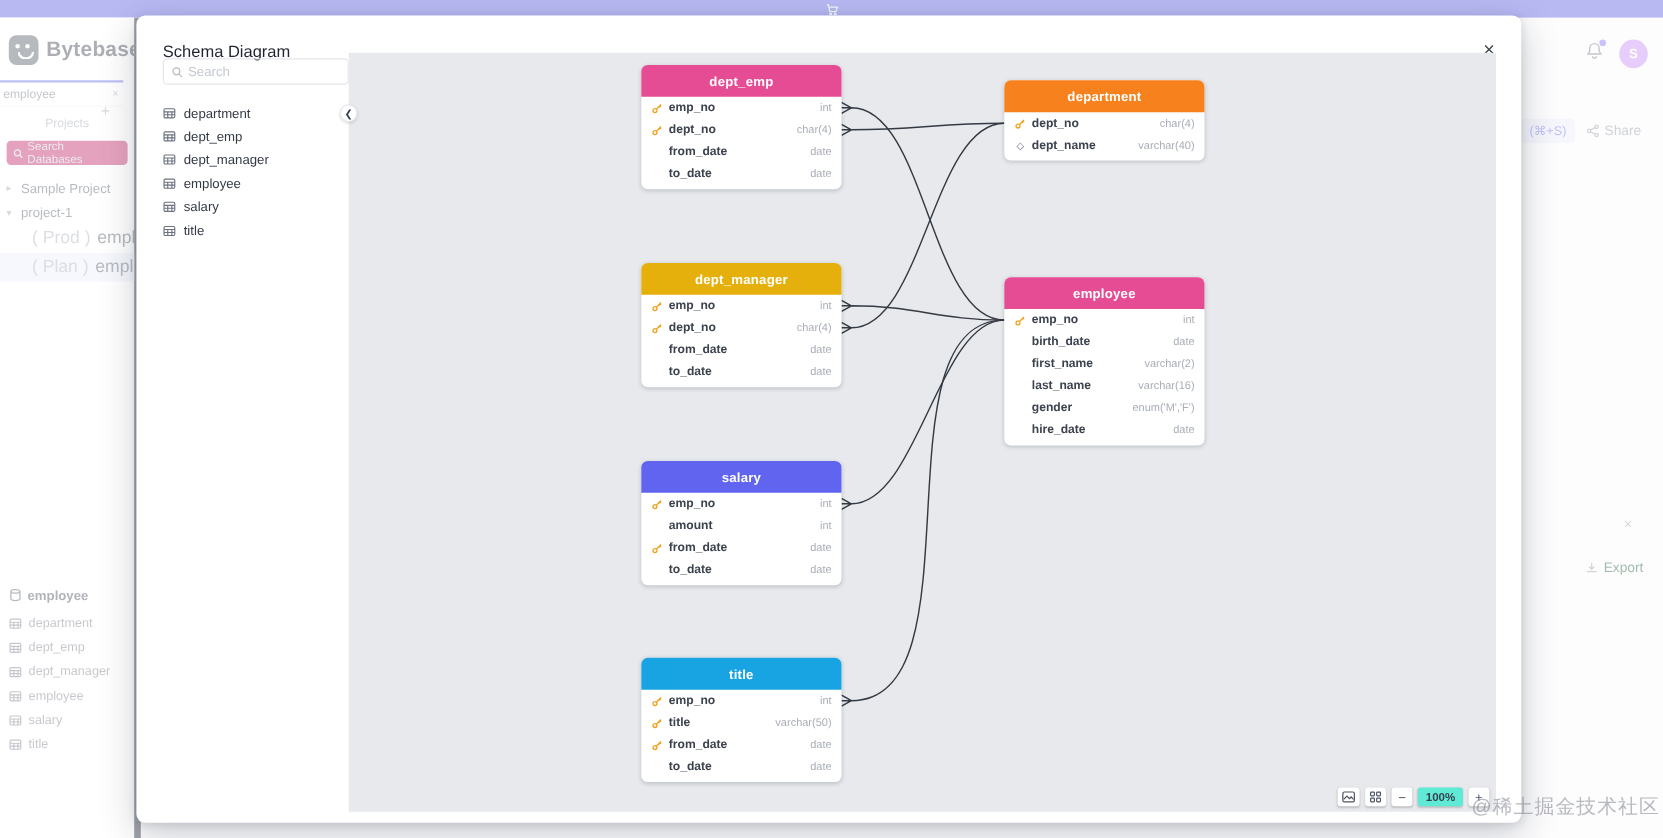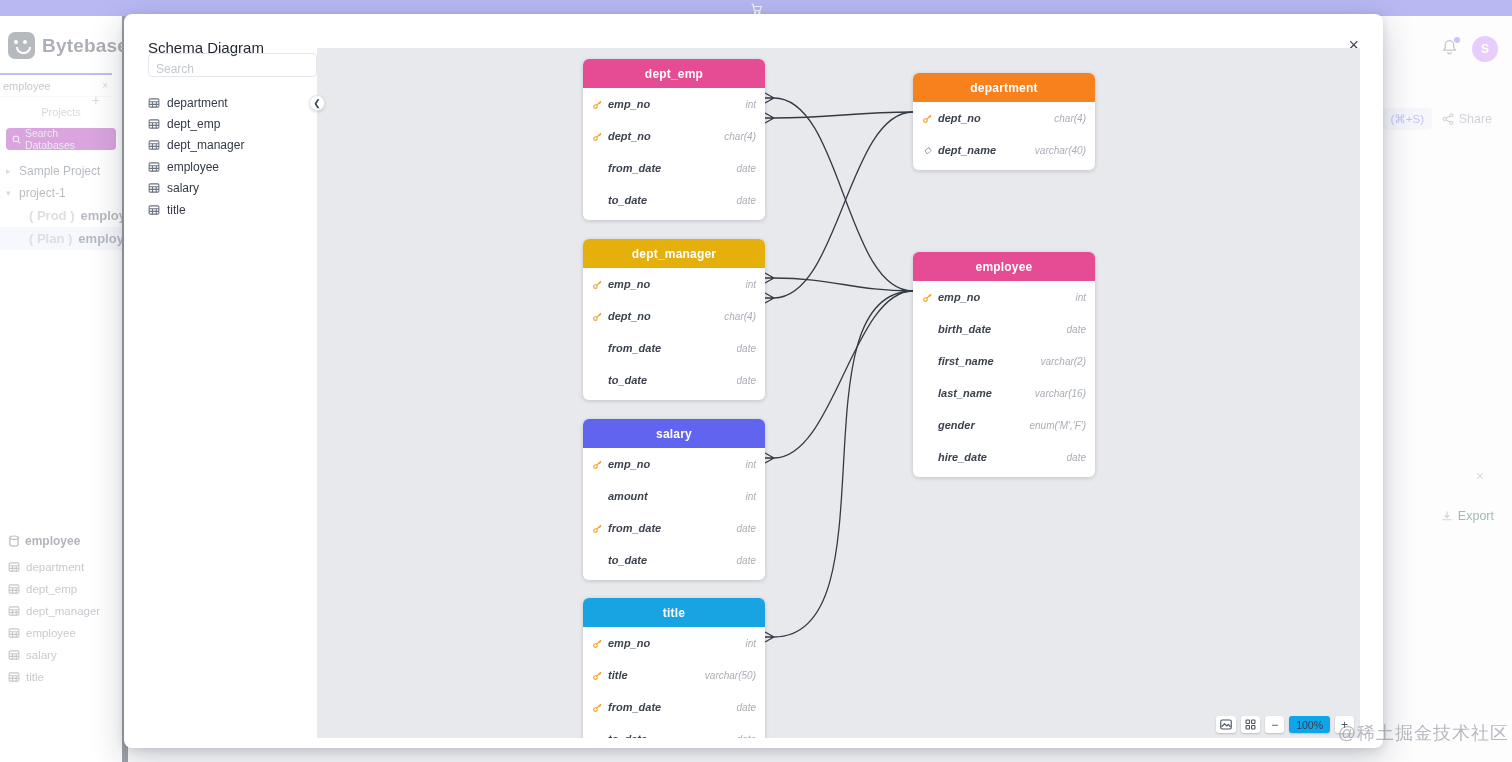--- a/index.html
+++ b/index.html
@@ -13,24 +13,24 @@
   .side { position:absolute; top:16px; left:0; bottom:0; width:128px; background:#fff; border-right:6px solid #0f172a; }
   .logo-row { display:flex; align-items:center; gap:7px; padding:16px 0 14px 8px; }
   .mascot { width:27px; height:27px; border-radius:7px; background:#4a5360; position:relative; flex:0 0 auto; }
   .mascot:before { content:""; position:absolute; left:6px; top:8px; width:4px; height:4px; border-radius:50%; background:#fff; box-shadow:9px 0 0 #fff; }
   .mascot:after { content:""; position:absolute; left:8px; top:15px; width:11px; height:5px; border:2px solid #fff; border-top:none; border-radius:0 0 8px 8px; }
   .brand { font-size:19px; font-weight:700; color:#303845; letter-spacing:.2px; }
   .tabbar { border-top:2px solid #5b5fe8; display:flex; align-items:center; height:24px; font-size:11px; color:#6b7280; padding:0 4px 0 3px; border-bottom:1px solid #eceef2; width:112px; }
   .tabbar .x { margin-left:auto; color:#9ca3af; font-size:10px; }
   .tab-add { position:absolute; right:22px; top:76px; color:#9ca3af; font-size:14px; }
   .projects { text-align:center; font-size:11px; color:#9aa1ac; padding:9px 0 8px; }
-  .dbsearch { margin:2px 6px 10px; height:22px; background:#a21caf; border-radius:4px; display:flex; align-items:center; gap:4px; padding:0 6px; font-size:10.5px; color:#ccd0d6; }
+  .dbsearch { margin:2px 6px 10px; height:22px; background:#be185d; border-radius:4px; display:flex; align-items:center; gap:4px; padding:0 6px; font-size:10.5px; color:#ccd0d6; }
   .trow { display:flex; align-items:center; gap:5px; font-size:12px; color:#4b5563; padding:4px 0 4px 6px; }
   .trow .caret { color:#9ca3af; font-size:9px; width:8px; }
-  .leaf { display:flex; align-items:center; gap:3px; font-size:13px; color:#4b5563; padding:4px 0 4px 26px; white-space:nowrap; overflow:hidden;font-weight:bold; }
+  .leaf { display:flex; align-items:center; gap:3px; font-size:16px; color:#4b5563; padding:4px 0 4px 26px; white-space:nowrap; overflow:hidden; }
   .leaf .env { color:#a7adb7; }
   .leaf.sel { background:#e9edfb; }
   .bottom-list { position:absolute; top:514px; left:0; right:0; }
   .dbrow { display:flex; align-items:center; gap:5px; font-size:12px; font-weight:600; color:#3c4450; padding:4px 0 8px 8px; }
   .btrow { display:flex; align-items:center; gap:6px; font-size:11.5px; color:#707782; padding:5px 0 5px 8px; }
   .topicons { position:absolute; top:36px; right:14px; display:flex; align-items:center; gap:14px; }
   .avatar { width:26px; height:26px; border-radius:50%; background:#c482f5; color:#fff; font-size:12px; font-weight:700; display:flex; align-items:center; justify-content:center; }
   .bell { position:relative; }
   .bell .dot { position:absolute; top:-2px; right:-2px; width:6px; height:6px; border-radius:50%; background:#7c6cf0; }
   .badge-s { position:absolute; top:108px; right:80px; background:#e9ebfa; color:#6366f1; font-size:11.5px; padding:4px 8px; border-radius:4px; }
@@ -39,47 +39,47 @@
   .export { position:absolute; top:509px; right:18px; display:flex; gap:5px; align-items:center; font-size:12.5px; color:#14532d; }
 
   .overlay { position:absolute; inset:0; background:rgba(255,255,255,.60); z-index:5; }
 
   
   .modal { position:absolute; left:124px; top:14px; width:1259px; height:734px; background:#fff;
     border-radius:8px; box-shadow:0 10px 34px rgba(20,28,45,.22), 0 2px 8px rgba(20,28,45,.12); z-index:10; }
   .m-title { position:absolute; left:24px; top:25px; font-size:15px; font-weight:400; color:#1f2430; }
   .m-close { position:absolute; right:24px; top:22px; font-size:18px; color:#3f4754; cursor:pointer; line-height:1; }
   .m-side { position:absolute; left:24px; top:39px; width:169px; }
-  .m-search { height:24px; border:1px solid #e3e6ea; border-radius:4px; display:flex; align-items:center; gap:5px; padding:0 7px;flex-direction:column; }
+  .m-search { height:24px; border:1px solid #e3e6ea; border-radius:4px; display:flex; align-items:center; gap:5px; padding:0 7px; }
   .m-search input { border:none; outline:none; width:100%; font-size:12px; color:#374151; font-family:inherit; background:transparent; }
   .m-search input::placeholder { color:#c3c8cf; }
   .m-list { margin-top:15px; }
   .m-item { display:flex; align-items:center; gap:7px; height:21.4px; font-size:12px; color:#333a45; cursor:pointer; }
   .collapse { position:absolute; left:185px; top:81px; width:16px; height:16px; background:#fff; border:1px solid #e5e7eb;
     border-radius:50%; display:flex; align-items:center; justify-content:center; font-size:9px; color:#374151;
     box-shadow:0 1px 3px rgba(0,0,0,.15); z-index:12; cursor:pointer; }
   .canvas { position:absolute; left:193px; top:34px; width:1043px; height:690px; background:#e7e9ec; overflow:hidden; }
   .wires { position:absolute; left:0; top:0; }
 
   .card { position:absolute; width:182px; background:#fff; border-radius:6px;
     box-shadow:0 1px 4px rgba(15,23,42,.18); font-size:11px; }
   .card-h { height:29px; border-radius:6px 6px 0 0; color:#fff; font-weight:700; font-size:12px;
     display:flex; align-items:center; justify-content:center; letter-spacing:.2px; }
   .card-body { padding-bottom:4px; }
-  .crow { height:20px; display:flex; align-items:center; padding:16px 9px; gap:5px;font-style:italic; }
+  .crow { height:20px; display:flex; align-items:center; padding:4px 9px; gap:5px; }
   .crow .ic { width:11px; flex:0 0 auto; display:flex; align-items:center; justify-content:center; }
   .crow .nm { color:#3c434e; font-weight:600; font-size:11px; }
   .crow .ty { margin-left:auto; color:#a9aeb6; font-size:10px; }
   .dmd { color:#6b7280; font-size:9px; }
 
   .cv-controls { position:absolute; right:6px; bottom:5px; display:flex; align-items:center; gap:5px; }
   .cbtn { background:#fff; border-radius:3px; box-shadow:0 1px 2px rgba(0,0,0,.18); height:17px; min-width:19px;
     display:flex; align-items:center; justify-content:center; font-size:12px; color:#4b5563; cursor:pointer; padding:0 4px; }
-  .zlevel { background:#0ea5e9; border-radius:3px; box-shadow:0 1px 2px rgba(0,0,0,.18); height:17px; padding:0 7px;
-    display:flex; align-items:center; font-size:10.5px; font-weight:400; color:#374151; }
+  .zlevel { background:#5eead4; border-radius:3px; box-shadow:0 1px 2px rgba(0,0,0,.18); height:17px; padding:0 7px;
+    display:flex; align-items:center; font-size:10.5px; font-weight:700; color:#374151; }
 
   .watermark { position:absolute; right:3px; bottom:17px; z-index:30; font-size:18px;
     color:rgba(125,130,140,.55); letter-spacing:1px; }
 </style>
 </head>
 <body>
 
 <div class="app">
   <div class="banner">
     <svg width="11" height="11" viewBox="0 0 16 16" fill="none" stroke="#e9eaff" stroke-width="1.6">

